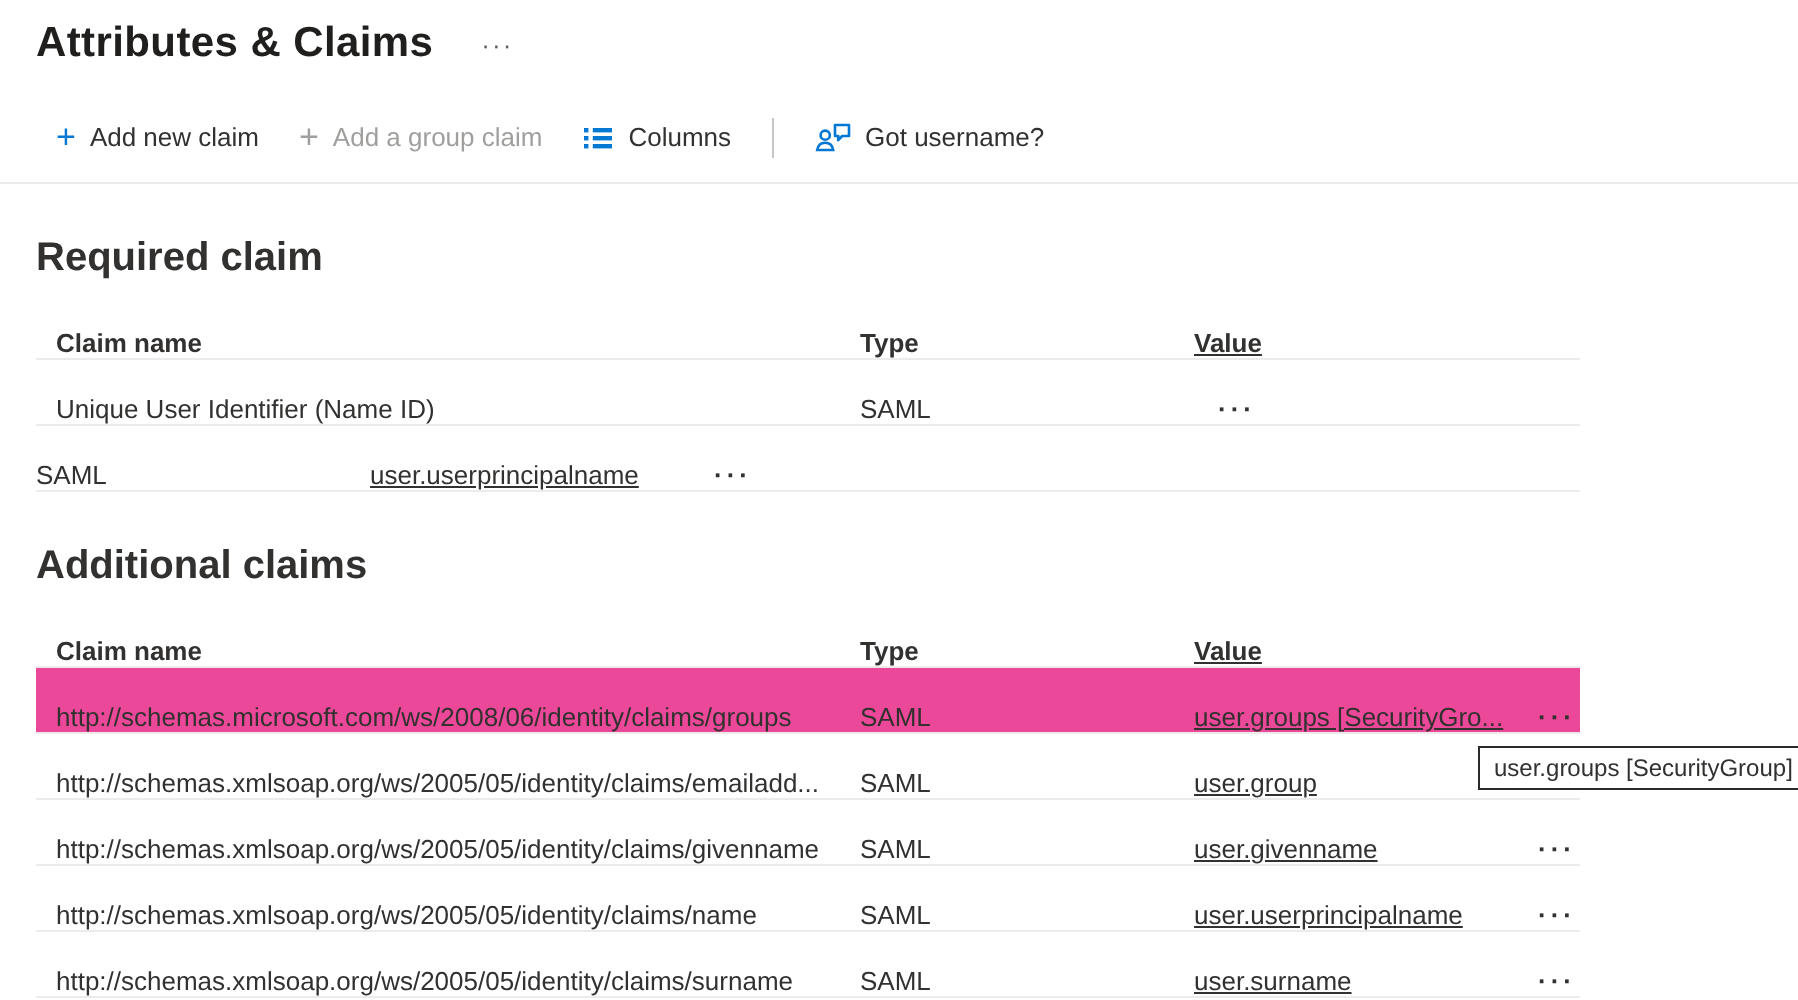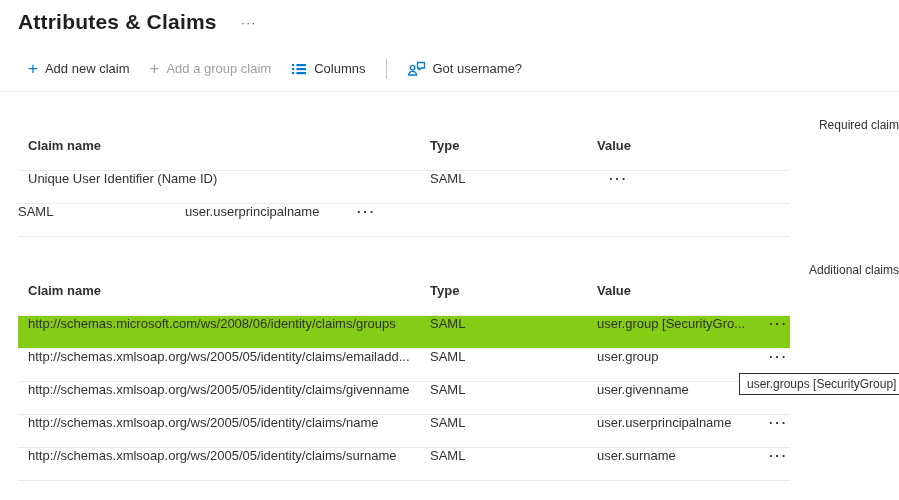--- a/index.html
+++ b/index.html
@@ -57,41 +57,40 @@
   .cmd.disabled .plus { color: #a19f9d; }
   .cmd .svg-icon { display: inline-flex; }
   .cmd-divider {
     width: 0; height: 20px;
     border-left: 1px solid #c8c6c4;
     margin: 0 10px;
   }
 
   .section-title {
     margin: 26px 0 6px 18px;
-    font-size: 12px;
-    font-weight: 400;
-    color: #323130;
-    text-align: right;
+    font-size: 20px;
+    font-weight: 700;
+    color: #323130;
   }
 
   .claims-table {
     margin-left: 18px;
     width: 772px;
   }
   .trow {
-    display: flex; align-items: flex-start;
+    display: flex; align-items: flex-end;
     height: 33px;
     border-bottom: 1px solid #edebe9;
     white-space: nowrap;
   }
   .trow.header { font-weight: 700; }
-  .trow.hovered { background: #84cc16; }
+  .trow.hovered { background: #ec4899; }
   .c-name  { width: 412px; padding-left: 10px; overflow: hidden; text-overflow: clip; }
   .c-type  { width: 167px; overflow: hidden; }
-  .c-value { width: 160px; overflow: hidden; }
+  .c-value { width: 160px; overflow: hidden; text-decoration: underline; }
   .c-actions { width: 33px; text-align: right; }
   .more-btn {
     font-weight: 700;
     font-size: 13px;
     letter-spacing: 2px;
     color: #323130;
     padding-right: 2px;
   }
 
   .tooltip {
@@ -177,21 +176,21 @@
 <div class="claims-table">
   <div class="trow header">
     <div class="c-name">Claim name</div>
     <div class="c-type">Type</div>
     <div class="c-value">Value</div>
     <div class="c-actions"></div>
   </div>
   <div class="trow hovered">
     <div class="c-name">http://schemas.microsoft.com/ws/2008/06/identity/claims/groups</div>
     <div class="c-type">SAML</div>
-    <div class="c-value">user.group [SecurityGro...</div>
+    <div class="c-value">user.groups [SecurityGro...</div>
     <div class="c-actions"><button class="more-btn">···</button></div>
   </div>
   <div class="trow">
     <div class="c-name">http://schemas.xmlsoap.org/ws/2005/05/identity/claims/emailadd...</div>
     <div class="c-type">SAML</div>
     <div class="c-value">user.group</div>
     <div class="c-actions"><button class="more-btn">···</button></div>
   </div>
   <div class="trow">
     <div class="c-name">http://schemas.xmlsoap.org/ws/2005/05/identity/claims/givenname</div>

